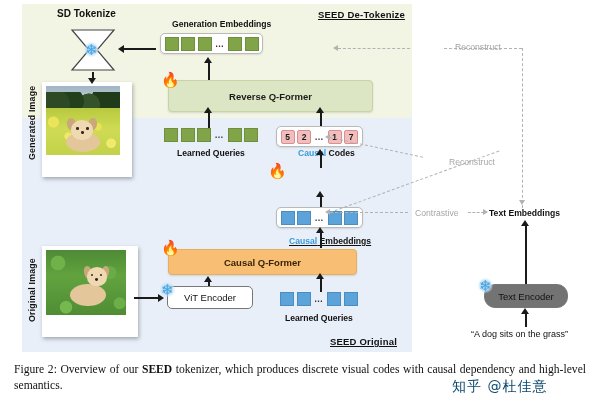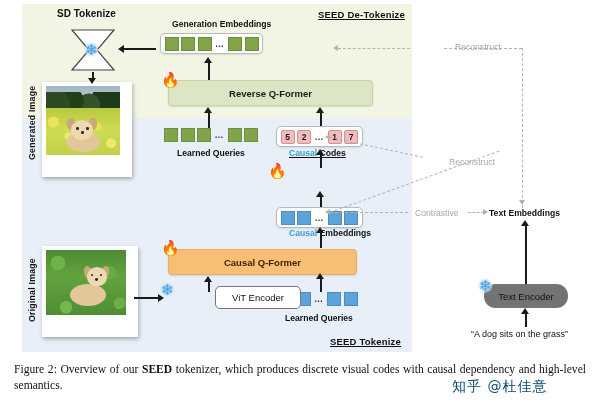--- a/index.html
+++ b/index.html
@@ -63,32 +63,32 @@
   .oi-dots{position:absolute;left:0;top:0;width:100%;height:100%;
            background:radial-gradient(circle at 15% 20%,#6fb24a 0 8%,transparent 9%),
                       radial-gradient(circle at 45% 75%,#7abd52 0 7%,transparent 8%),
                       radial-gradient(circle at 80% 35%,#69ab46 0 8%,transparent 9%),
                       radial-gradient(circle at 25% 88%,#74b84e 0 7%,transparent 8%),
                       radial-gradient(circle at 92% 82%,#6cae48 0 6%,transparent 7%);}
 
   
   .box{position:absolute;display:flex;align-items:center;justify-content:center;
        font-size:9.5px;font-weight:bold;box-sizing:border-box;}
-  #box-rqf{left:168px;top:80px;width:205px;height:26px;background:#dde6c4;
+  #box-rqf{left:168px;top:80px;width:205px;height:32px;background:#dde6c4;
            border:1px solid #c6d3a6;border-radius:4px;color:#1b1b1b;
            box-shadow:0 1px 2px rgba(0,0,0,.12);}
   #box-codebook{left:277px;top:168px;width:92px;height:22px;background:#b9d3ea;
            border:1px solid #9dbedd;border-radius:4px;color:#12293f;
            box-shadow:0 1px 2px rgba(0,0,0,.12);}
   #box-cqf{left:168px;top:249px;width:189px;height:26px;background:#f8bf74;
            border:1px solid #e8ad5e;border-radius:4px;color:#3a2406;
            box-shadow:0 1px 2px rgba(0,0,0,.12);}
   #box-vit{left:167px;top:286px;width:86px;height:23px;background:#fff;
            border:1px solid #777;border-radius:5px;color:#111;font-weight:normal;
-           font-size:9.5px;margin-left:48px;}
+           font-size:9.5px;}
   #box-text-enc{left:484px;top:284px;width:84px;height:24px;background:#737373;
            border:1px solid #777;border-radius:11px;color:#111;font-weight:normal;
            font-size:9.5px;}
 
   
   .strip{position:absolute;display:flex;align-items:center;gap:2.5px;
          box-sizing:border-box;}
   .strip.framed{border:1px solid #b9b9b9;border-radius:5px;background:#fff;
                 padding:2.5px 3.5px;box-shadow:0 1px 2px rgba(0,0,0,.10);}
   .cell{width:14px;height:14px;box-sizing:border-box;}
@@ -106,22 +106,22 @@
   #strip-causal-emb{left:276px;top:207px;}
   #strip-lq-blue{left:280px;top:292px;}
 
   
   .cap{position:absolute;font-size:8.6px;font-weight:bold;color:#111;
        white-space:nowrap;}
   .cap .hl{color:#3b9ad9;}
   .cap.light{color:#a6a6a6;font-weight:normal;}
   #cap-gen-emb{left:172px;top:19px;}
   #cap-lq-green{left:177px;top:148px;}
-  #cap-codes{left:289px;top:148px;text-decoration:underline;}
-  #cap-causal-emb{left:289px;top:228px;}
+  #cap-codes{left:298px;top:148px;}
+  #cap-causal-emb{left:289px;top:236px;text-decoration:underline;}
   #cap-lq-blue{left:285px;top:313px;}
   #cap-sd{left:57px;top:8px;font-size:10px;}
   #cap-recon-1{left:455px;top:42px;}
   #cap-recon-2{left:449px;top:157px;}
   #cap-contrastive{left:415px;top:208px;}
   #cap-text-emb{left:489px;top:208px;}
   #cap-prompt{left:471px;top:329px;font-weight:normal;font-size:9px;}
 
   
   .ln{position:absolute;background:#1a1a1a;}
@@ -169,21 +169,21 @@
 </style>
 </head>
 <body>
 
 <div class="fig">
 
   <div class="panel-green"></div>
   <div class="panel-blue"></div>
 
   <div class="panel-title" id="t-detok">SEED De-Tokenize</div>
-  <div class="panel-title" id="t-tok">SEED Tokenize</div>
+  <div class="panel-title" id="t-tok">SEED Original</div>
 
   <div class="vlabel" id="v-gen">Generated Image</div>
   <div class="vlabel" id="v-orig">Original Image</div>
 
   <div class="photo" id="photo-gen">
     <div class="inner">
       <div class="gi-sky"></div>
       <div class="gi-trees"></div>
       <div class="gi-grass"></div>
       <div class="gi-dots"></div>

